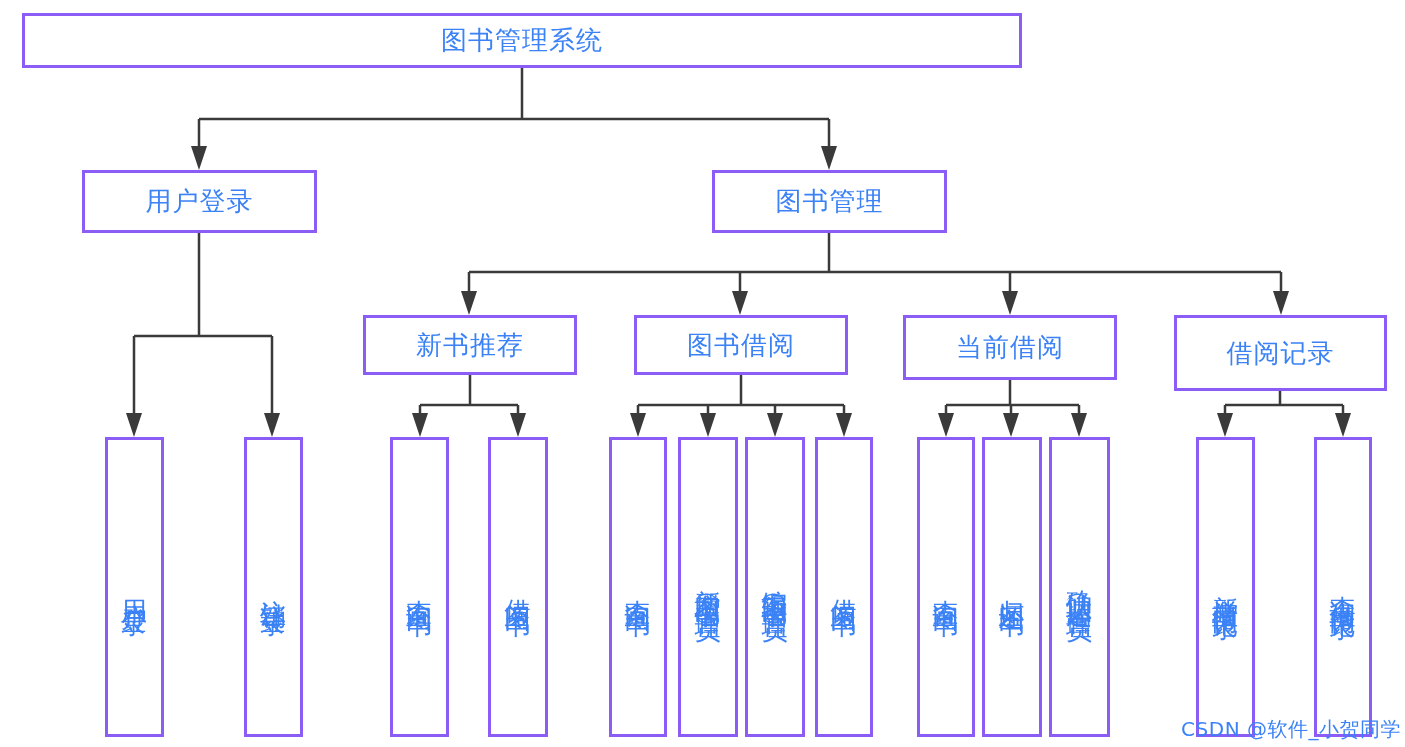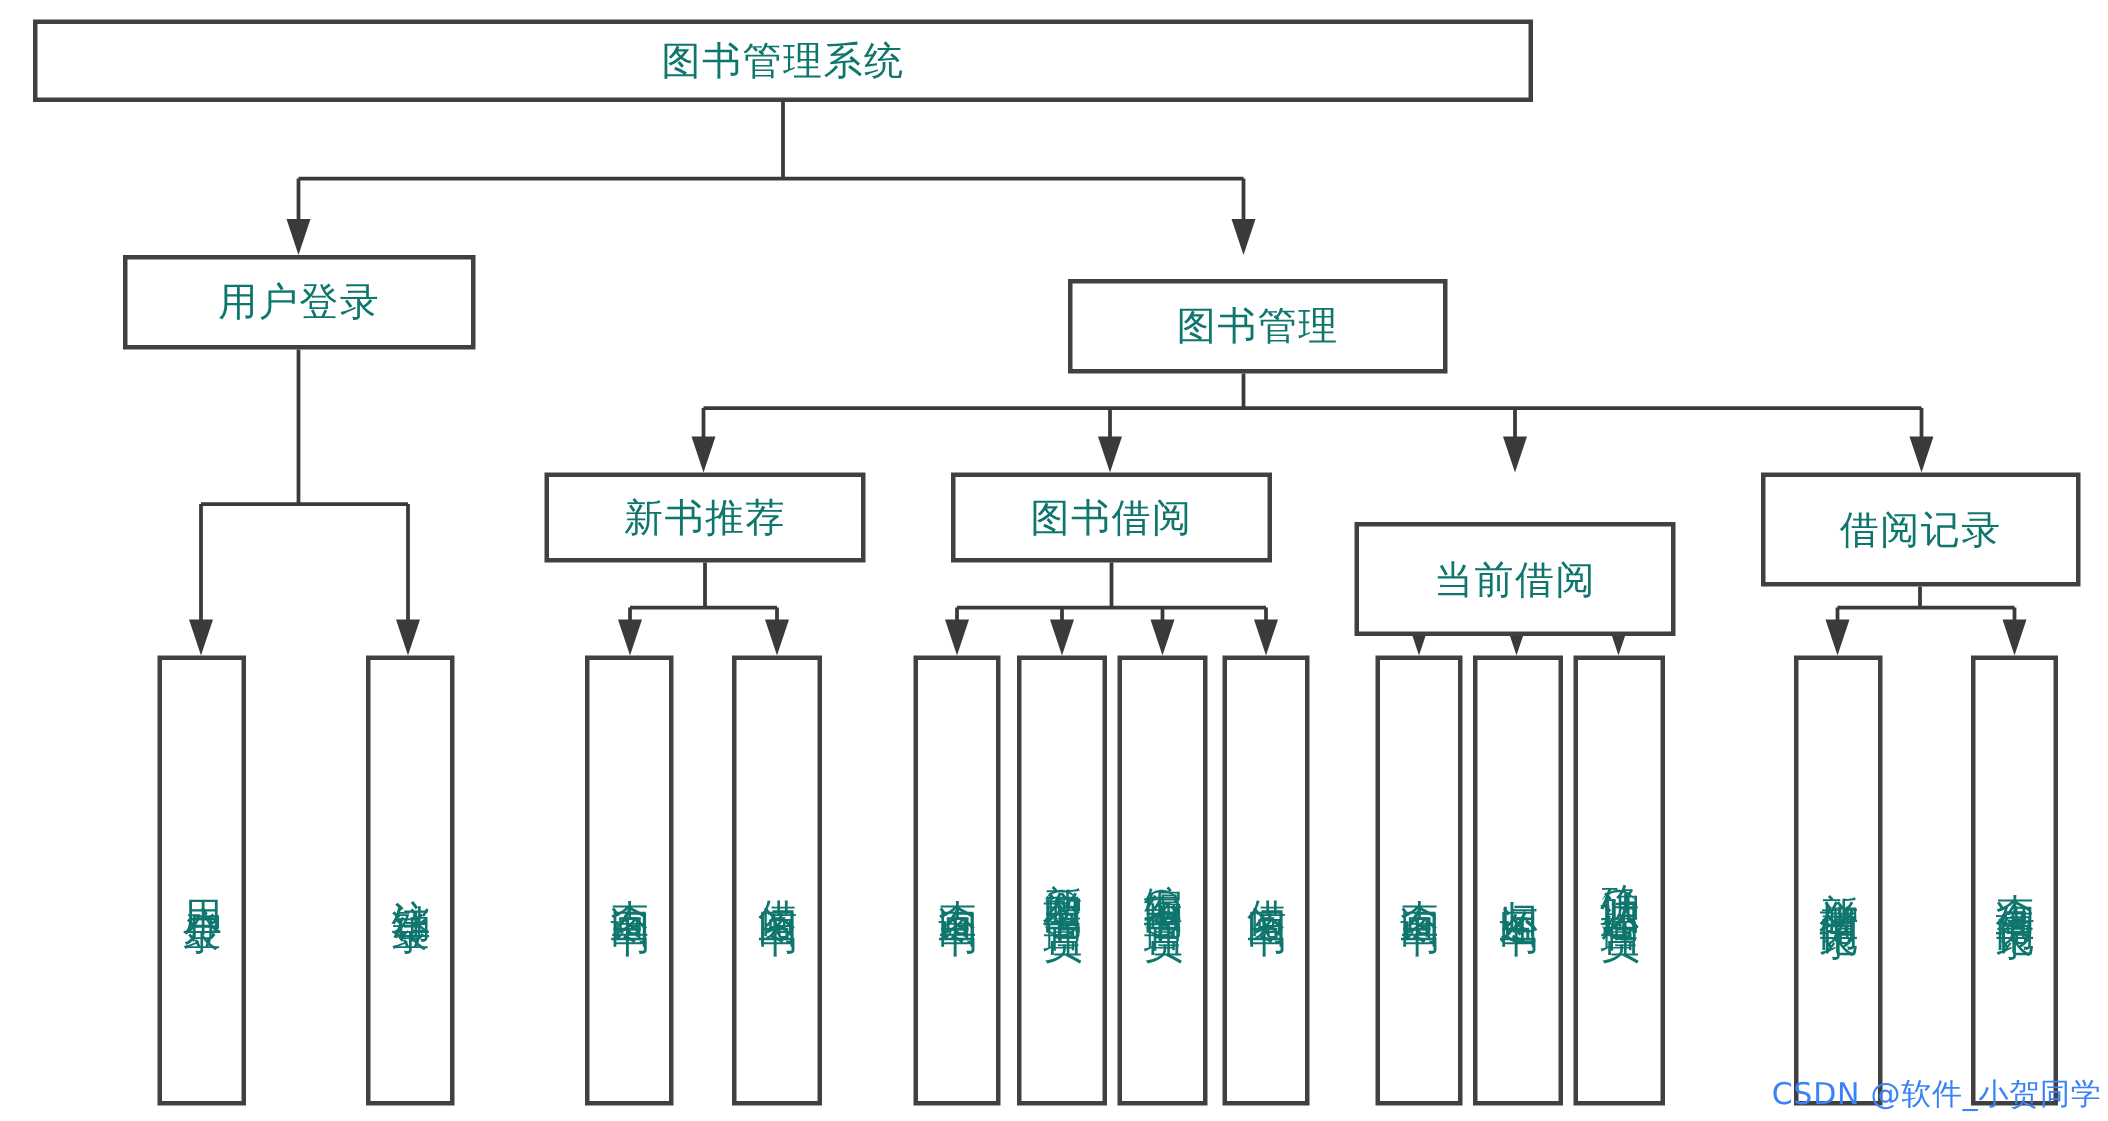--- a/index.html
+++ b/index.html
@@ -18,26 +18,26 @@
   .wires {
     position: absolute;
     left: 0;
     top: 0;
     z-index: 1;
   }
   .node {
     position: absolute;
     box-sizing: border-box;
     background: #ffffff;
-    border: 3px solid #404040;
+    border: 3px solid #8b5cf6;
     display: flex;
     align-items: center;
     justify-content: center;
     z-index: 2;
-    color: #0f766e;
+    color: #3b82f6;
   }
   .node.hlabel {
     font-size: 26px;
     letter-spacing: 1px;
     white-space: nowrap;
   }
   .node.leaf .vtext {
     writing-mode: vertical-rl;
     font-size: 26px;
     letter-spacing: 4px;
@@ -102,31 +102,31 @@
     <use href="#ah" x="1343" y="437"></use>
   </svg>
 
   <div class="node hlabel" style="left:22px; top:13px; width:1000px; height:55px;">
     <span>图书管理系统</span>
   </div>
 
   <div class="node hlabel" style="left:82px; top:170px; width:235px; height:63px;">
     <span>用户登录</span>
   </div>
-  <div class="node hlabel" style="left:712px; top:170px; width:253px; height:63px;margin-top:16px;">
+  <div class="node hlabel" style="left:712px; top:170px; width:235px; height:63px;">
     <span>图书管理</span>
   </div>
 
   <div class="node hlabel" style="left:363px; top:315px; width:214px; height:60px;">
     <span>新书推荐</span>
   </div>
   <div class="node hlabel" style="left:634px; top:315px; width:214px; height:60px;">
     <span>图书借阅</span>
   </div>
-  <div class="node hlabel" style="left:903px; top:315px; width:214px; height:76px;margin-top:33px;">
+  <div class="node hlabel" style="left:903px; top:315px; width:214px; height:65px;">
     <span>当前借阅</span>
   </div>
   <div class="node hlabel" style="left:1174px; top:315px; width:213px; height:76px;">
     <span>借阅记录</span>
   </div>
 
   <div class="node leaf" style="left:105px; top:437px; width:59px; height:300px;">
     <span class="vtext">用户登录</span>
   </div>
   <div class="node leaf" style="left:244px; top:437px; width:59px; height:300px;">

